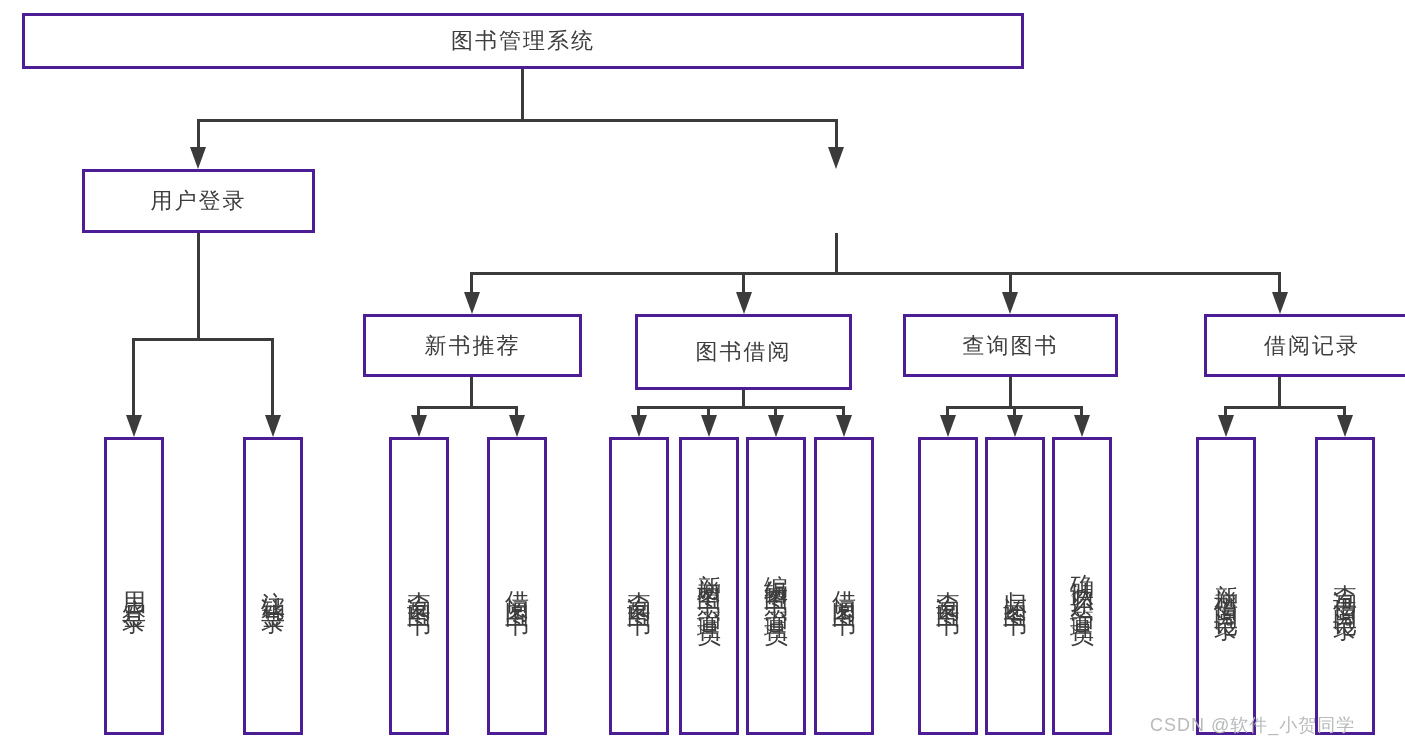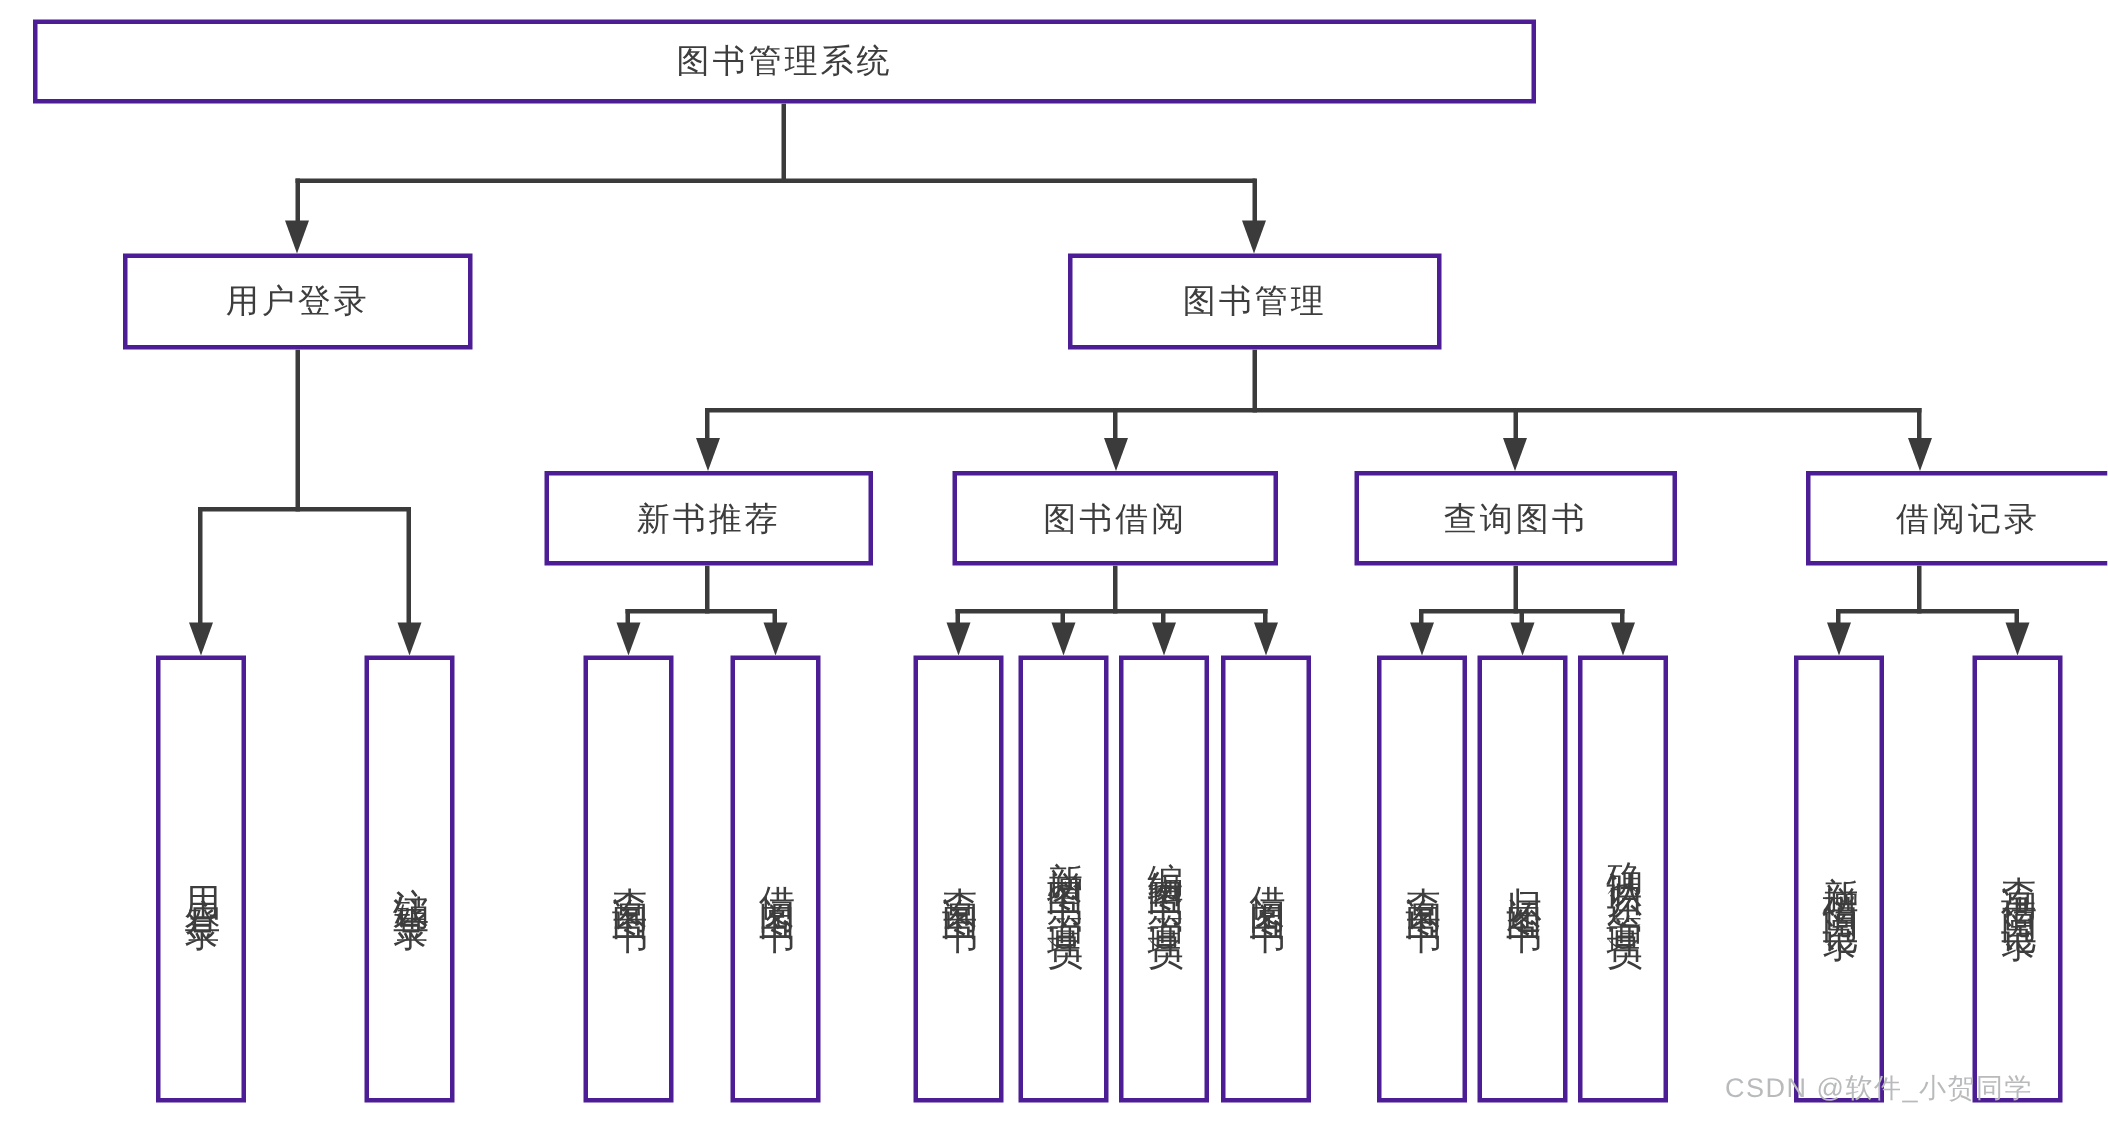--- a/index.html
+++ b/index.html
@@ -29,21 +29,21 @@
     position:absolute; left:1150px; top:713px; z-index:5;
     font-size:18px; letter-spacing:1px; color:#b8babc;
   }
   
   #b-root       { left:22px;  top:13px;  width:1002px; height:56px; }
   
   #b-user-login { left:82px;  top:169px; width:233px; height:64px; }
   #b-book-mgmt  { left:712px; top:169px; width:249px; height:64px; }
   
   #b-new-rec    { left:363px;  top:314px; width:219px; height:63px; }
-  #b-borrowing  { left:635px;  top:314px; width:217px; height:63px; }
+  #b-borrowing  { left:635px;  top:314px; width:217px; height:76px; }
   #b-current    { left:903px;  top:314px; width:215px; height:63px; }
   #b-records    { left:1204px; top:314px; width:216px; height:63px; }
   
   #b-l-login    { left:104px; }
   #b-l-logout   { left:243px; }
   #b-r-query    { left:389px; }
   #b-r-borrow   { left:487px; }
   #b-bb-query   { left:609px; }
   #b-bb-add     { left:679px; }
   #b-bb-edit    { left:746px; }
@@ -113,21 +113,20 @@
 
   <div class="vline" style="left:1278px;top:377px;height:32px;"></div>
   <div class="hline" style="left:1224px;top:406px;width:122px;"></div>
   <div class="vline" style="left:1224px;top:406px;height:12px;"></div>
   <div class="arrow" style="left:1218px;top:415px;"></div>
   <div class="vline" style="left:1343px;top:406px;height:12px;"></div>
   <div class="arrow" style="left:1337px;top:415px;"></div>
 
   <div class="box" id="b-root">图书管理系统</div>
   <div class="box" id="b-user-login">用户登录</div>
-  <div class="box" id="b-book-mgmt">图书管理</div>
   <div class="box" id="b-new-rec">新书推荐</div>
   <div class="box" id="b-borrowing">图书借阅</div>
   <div class="box" id="b-current">查询图书</div>
   <div class="box" id="b-records">借阅记录</div>
 
   <div class="box vbox" id="b-l-login">用户登录</div>
   <div class="box vbox" id="b-l-logout">注销登录</div>
   <div class="box vbox" id="b-r-query">查询图书</div>
   <div class="box vbox" id="b-r-borrow">借阅图书</div>
   <div class="box vbox" id="b-bb-query">查询图书</div>

